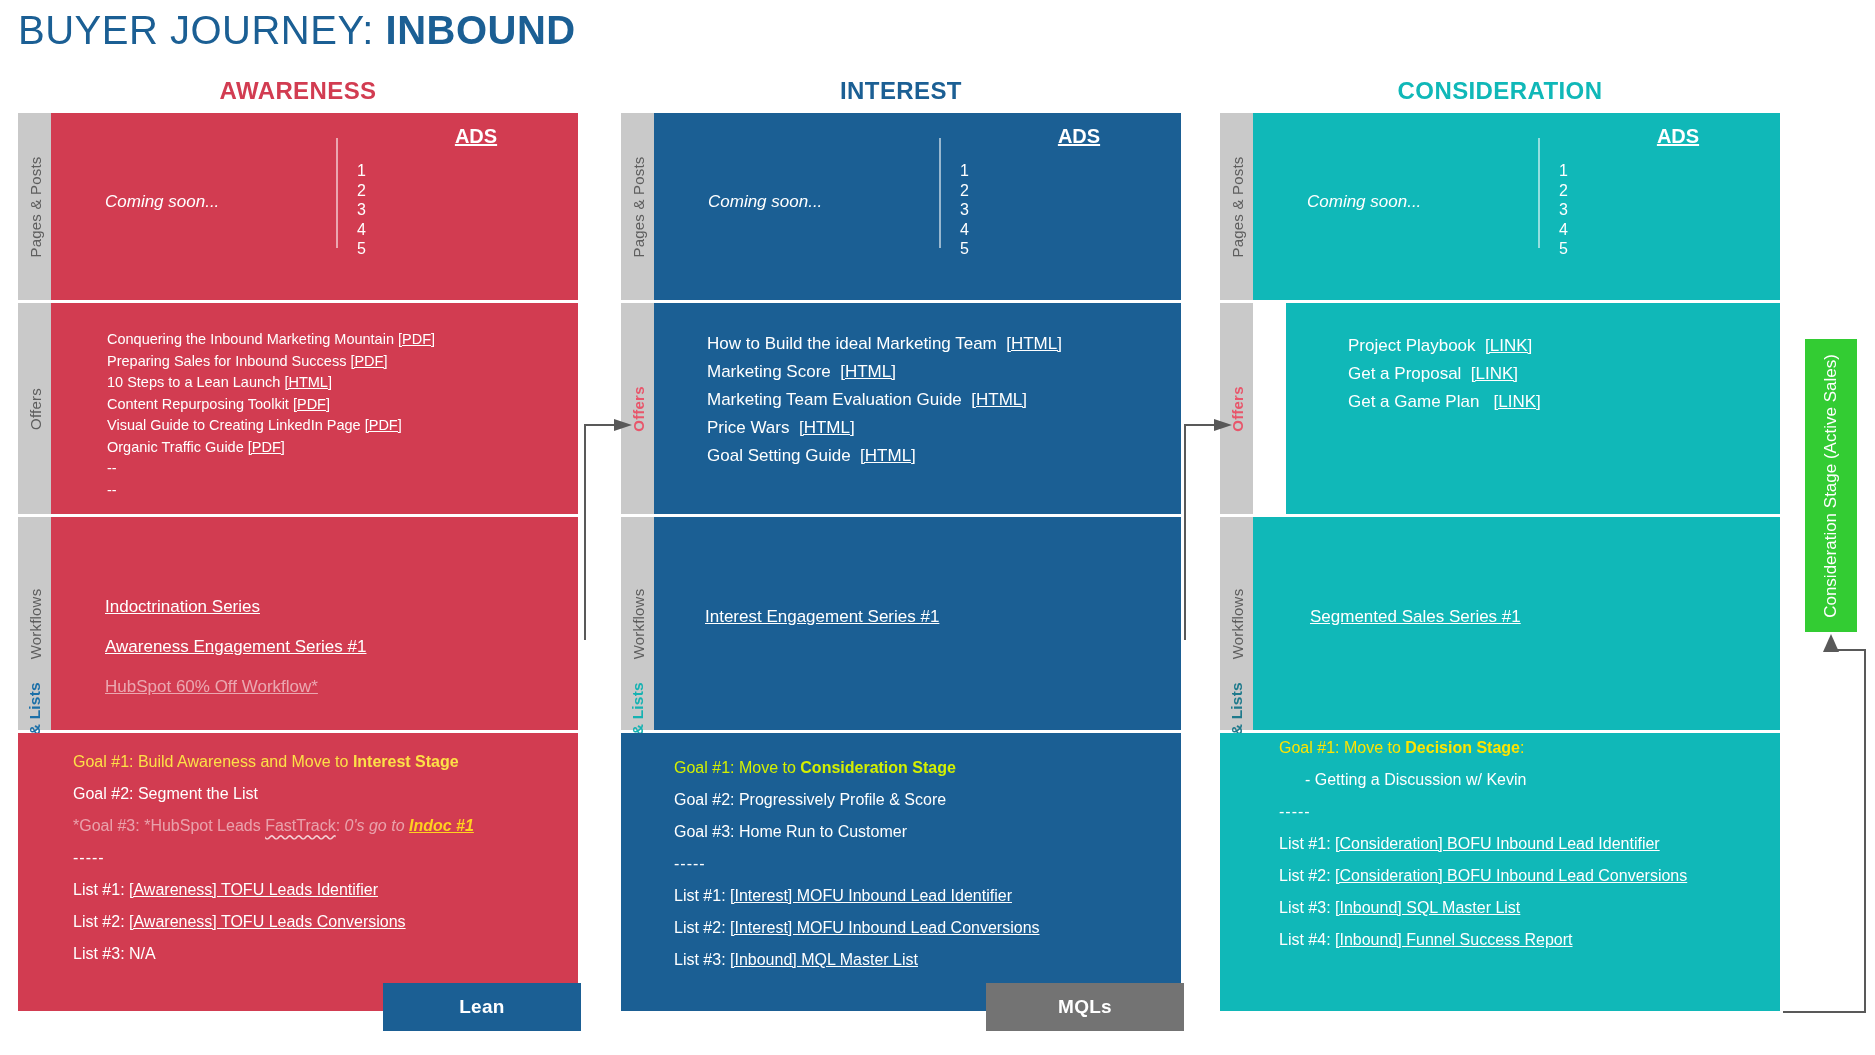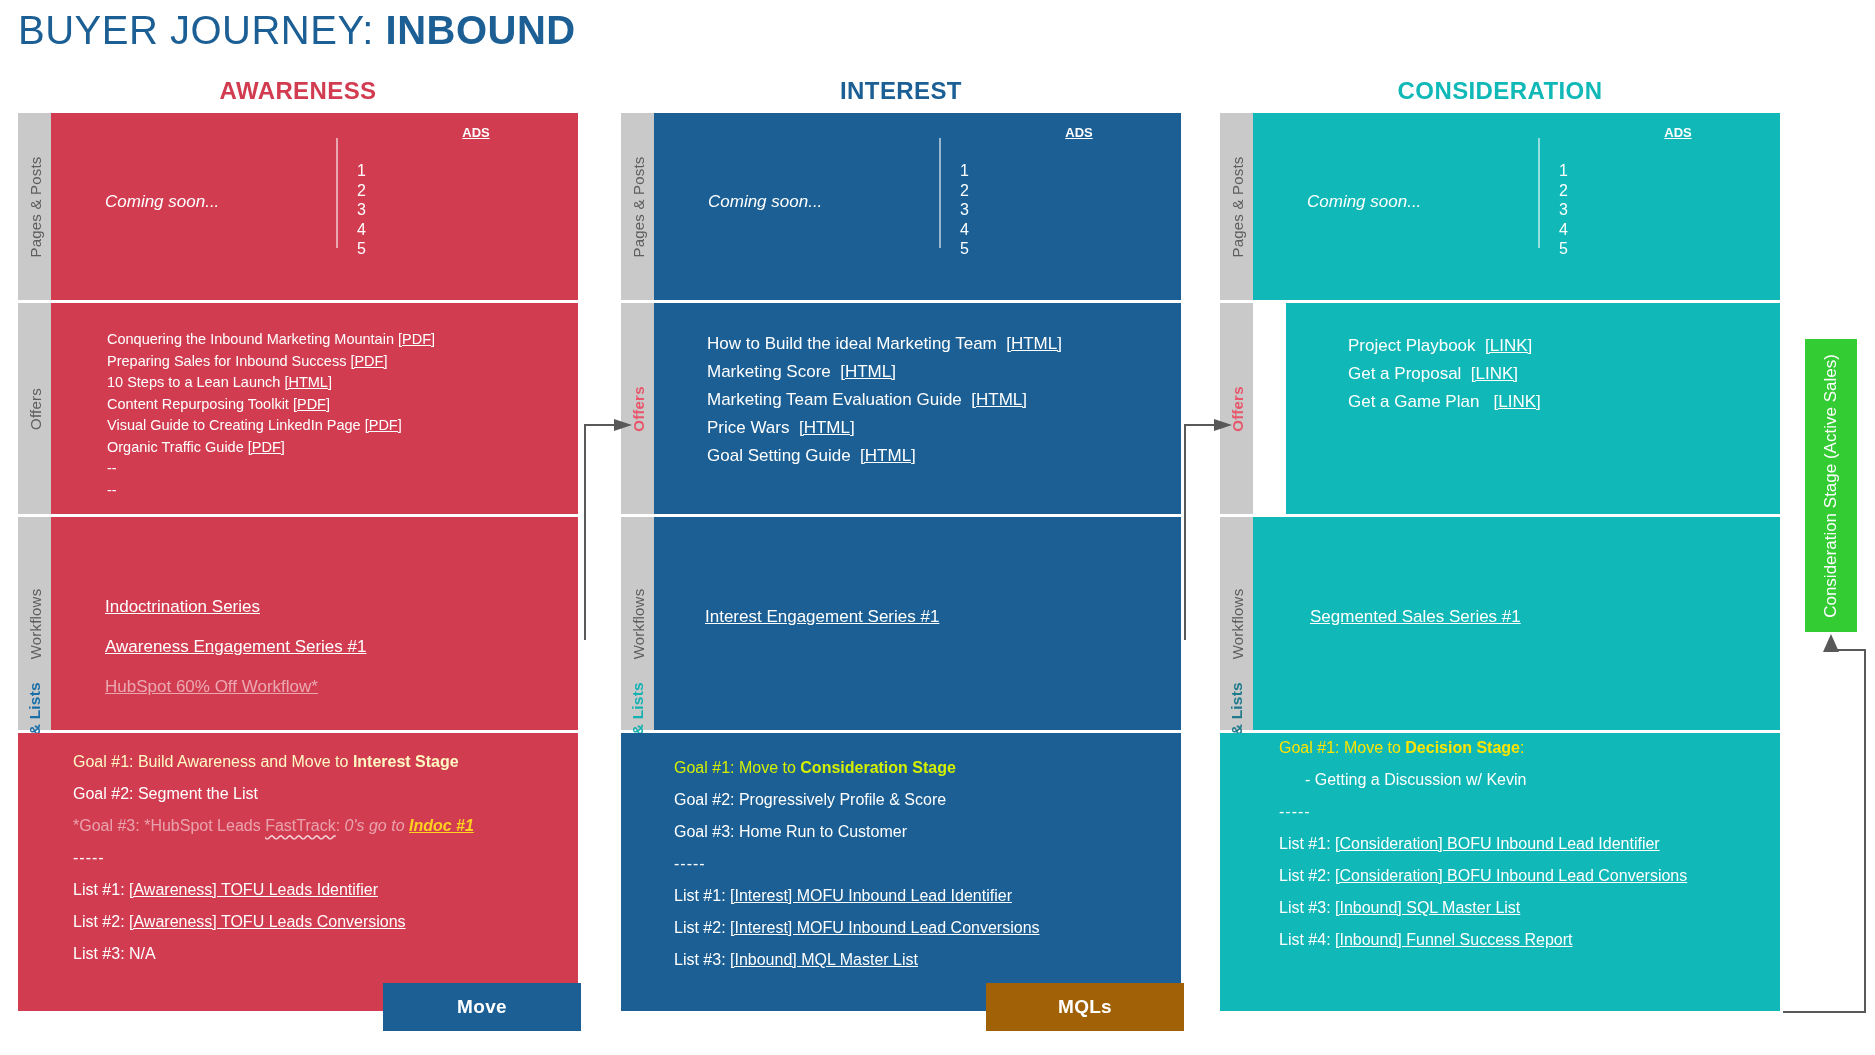--- a/index.html
+++ b/index.html
@@ -62,21 +62,21 @@
   .coming {
     position: absolute; left: 54px; top: 79px;
     font-style: italic; font-size: 17px; color: #ffffff;
   }
   .ads-divider {
     position: absolute; left: 285px; top: 25px;
     width: 2px; height: 110px; background: rgba(255,255,255,.55);
   }
   .ads-label {
     position: absolute; left: 320px; top: 12px; width: 210px;
-    text-align: center; font-size: 13px; font-weight: 700;
+    text-align: center; font-size: 20px; font-weight: 700;
     color: #fff; text-decoration: underline;
   }
   .ads-nums {
     position: absolute; left: 306px; top: 48px;
     font-size: 16px; color: #fff; line-height: 19.6px;
   }
 
   
   .lines { position: absolute; color: #fff; }
   .lines .ln { white-space: nowrap; }
@@ -199,21 +199,21 @@
         </div>
       </div>
     </div>
 
     <div class="band">
       <div class="rail goals">
         <span style="color:#1b6fa8;">Goals &amp; Lists</span>
       </div>
       <div class="body h-goals" style="background:#d23c51;">
         <div class="goals goals1">
-          <div class="ln g1" style="color:#fef9c3;">Goal #1: Build Awareness and Move to <b>Interest Stage</b></div>
+          <div class="ln g1" style="color:#fde047;">Goal #1: Build Awareness and Move to <b>Interest Stage</b></div>
           <div class="ln">Goal #2: Segment the List</div>
           <div class="ln dim">*Goal #3: *HubSpot Leads <span class="squiggle">FastTrack</span>: <i>0's go to</i> <span class="indoc">Indoc #1</span></div>
           <div class="ln dash">-----</div>
           <div class="ln">List #1: <span class="lnk">[Awareness] TOFU Leads Identifier</span></div>
           <div class="ln">List #2: <span class="lnk">[Awareness] TOFU Leads Conversions</span></div>
           <div class="ln">List #3: N/A</div>
         </div>
       </div>
     </div>
   </div>
@@ -337,22 +337,22 @@
           <div class="ln dash">-----</div>
           <div class="ln">List #1: <span class="lnk">[Consideration] BOFU Inbound Lead Identifier</span></div>
           <div class="ln">List #2: <span class="lnk">[Consideration] BOFU Inbound Lead Conversions</span></div>
           <div class="ln">List #3: <span class="lnk">[Inbound] SQL Master List</span></div>
           <div class="ln">List #4: <span class="lnk">[Inbound] Funnel Success Report</span></div>
         </div>
       </div>
     </div>
   </div>
 
-  <div class="badge" style="left:383px;top:983px;background:#1b5f94;">Move</div>
-  <div class="badge" style="left:986px;top:983px;background:#a16207;">MQLs</div>
+  <div class="badge" style="left:383px;top:983px;background:#1b5f94;">Lean</div>
+  <div class="badge" style="left:986px;top:983px;background:#737373;">MQLs</div>
 
   <svg class="conn" style="left:580px;top:400px;width:60px;height:245px;" viewBox="0 0 60 245">
     <path d="M 5 240 L 5 25 L 38 25" stroke="#595959" stroke-width="2" fill="none"></path>
     <path d="M 52 25 L 34 19 L 34 31 Z" fill="#595959"></path>
   </svg>
 
   <svg class="conn" style="left:1180px;top:400px;width:60px;height:245px;" viewBox="0 0 60 245">
     <path d="M 5 240 L 5 25 L 38 25" stroke="#595959" stroke-width="2" fill="none"></path>
     <path d="M 52 25 L 34 19 L 34 31 Z" fill="#595959"></path>
   </svg>

